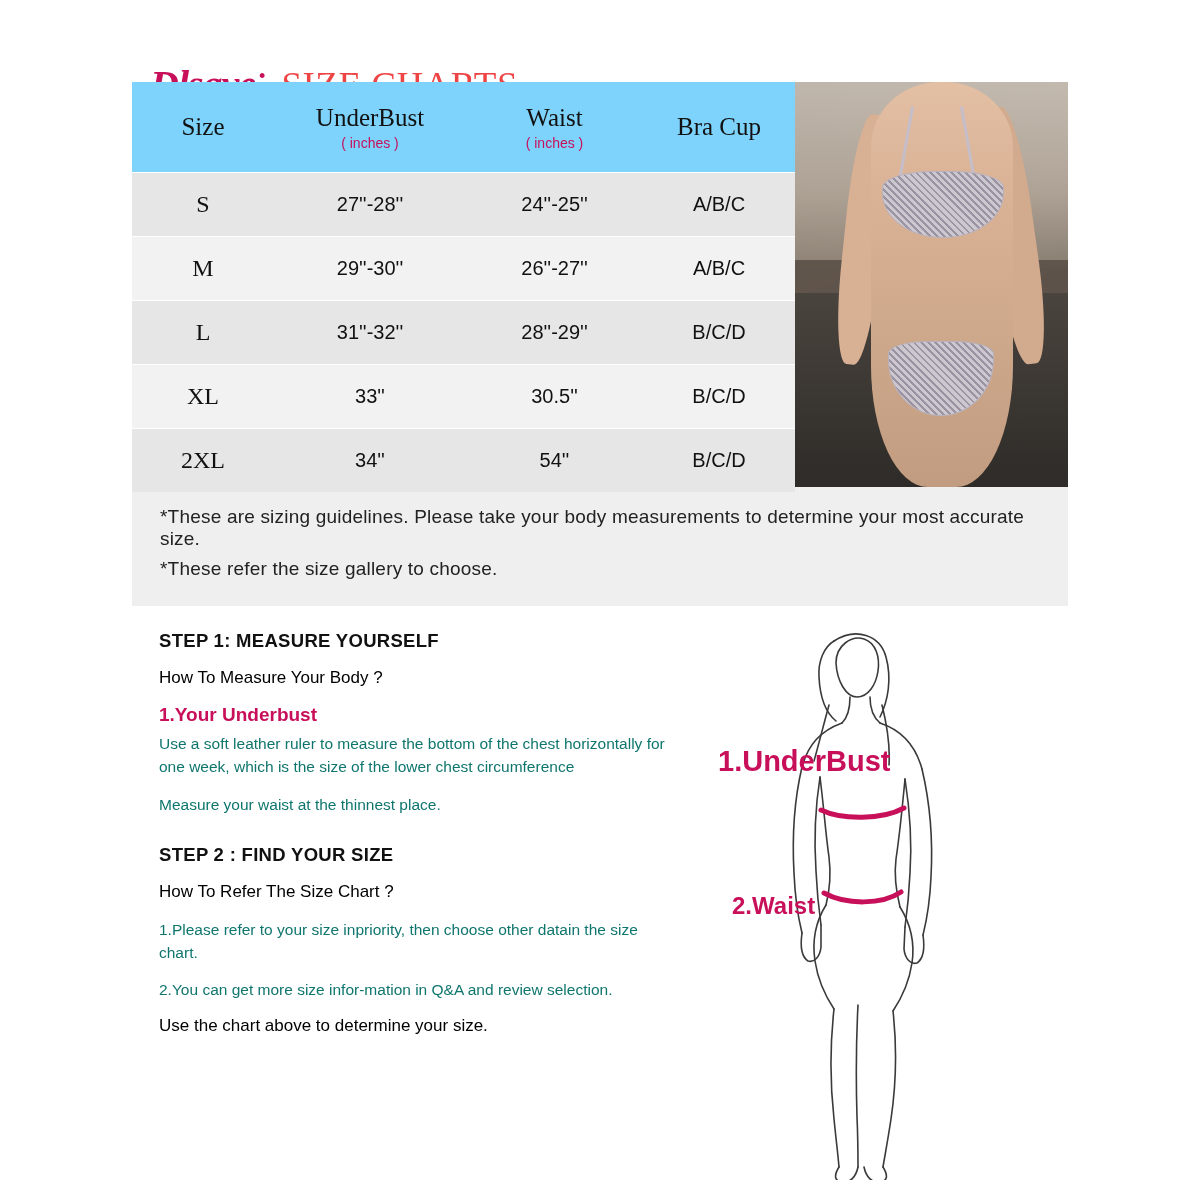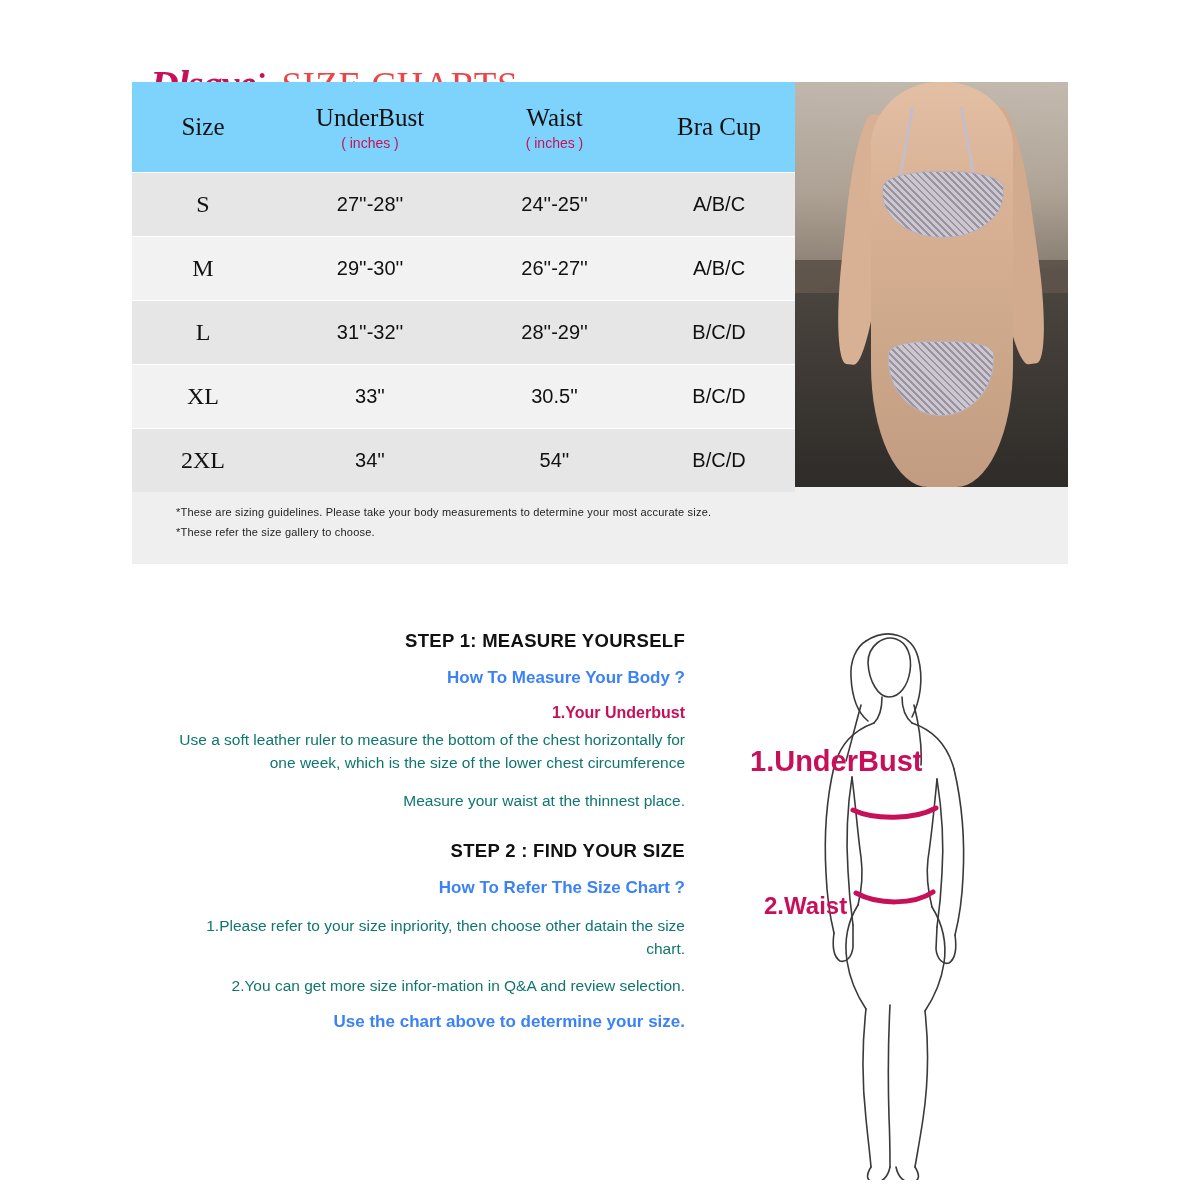--- a/index.html
+++ b/index.html
@@ -193,66 +193,65 @@
     border-radius: 45% 45% 60% 60% / 20% 20% 90% 90%;
     border: 1px solid #b9b2bd;
   }
 
   
   .footnotes {
     padding: 14px 0 18px 28px;
     background: #efefef;
   }
   .footnotes p {
-    margin: 0 0 8px 16px;
+    margin: 0 0 8px 0;
     font-family: "Liberation Sans", sans-serif;
-    font-size: 11px;
+    font-size: 19px;
     color: #222;
     letter-spacing: .2px;
   }
 
   
   .steps {
     position: absolute;
-    left: 165px;
+    left: 159px;
     top: 630px;
     width: 520px;
-    text-align: right;
   }
   .step-title {
     font-size: 18.5px;
     font-weight: bold;
     color: #111;
     margin: 0 0 16px 0;
     letter-spacing: .3px;
   }
   .step-sub {
     font-size: 17px;
-    font-weight: bold;
-    color: #3b82f6;
+    font-weight: normal;
+    color: #000000;
     margin: 0 0 16px 0;
   }
   .accent {
     color: #c8105a;
     font-weight: bold;
-    font-size: 16px;
+    font-size: 19px;
     margin: 0 0 6px 0;
   }
   .body-text {
     font-size: 15.5px;
     color: #0f766e;
     line-height: 1.5;
     margin: 0 0 14px 0;
   }
   .step2 { margin-top: 28px; }
 
   
   .figure {
     position: absolute;
-    left: 716px;
+    left: 684px;
     top: 605px;
     width: 380px;
     height: 575px;
   }
   .figure svg { display: block; }
   .label-underbust, .label-waist {
     position: absolute;
     color: #c8105a;
     font-weight: bold;
     font-family: "Liberation Sans", sans-serif;

